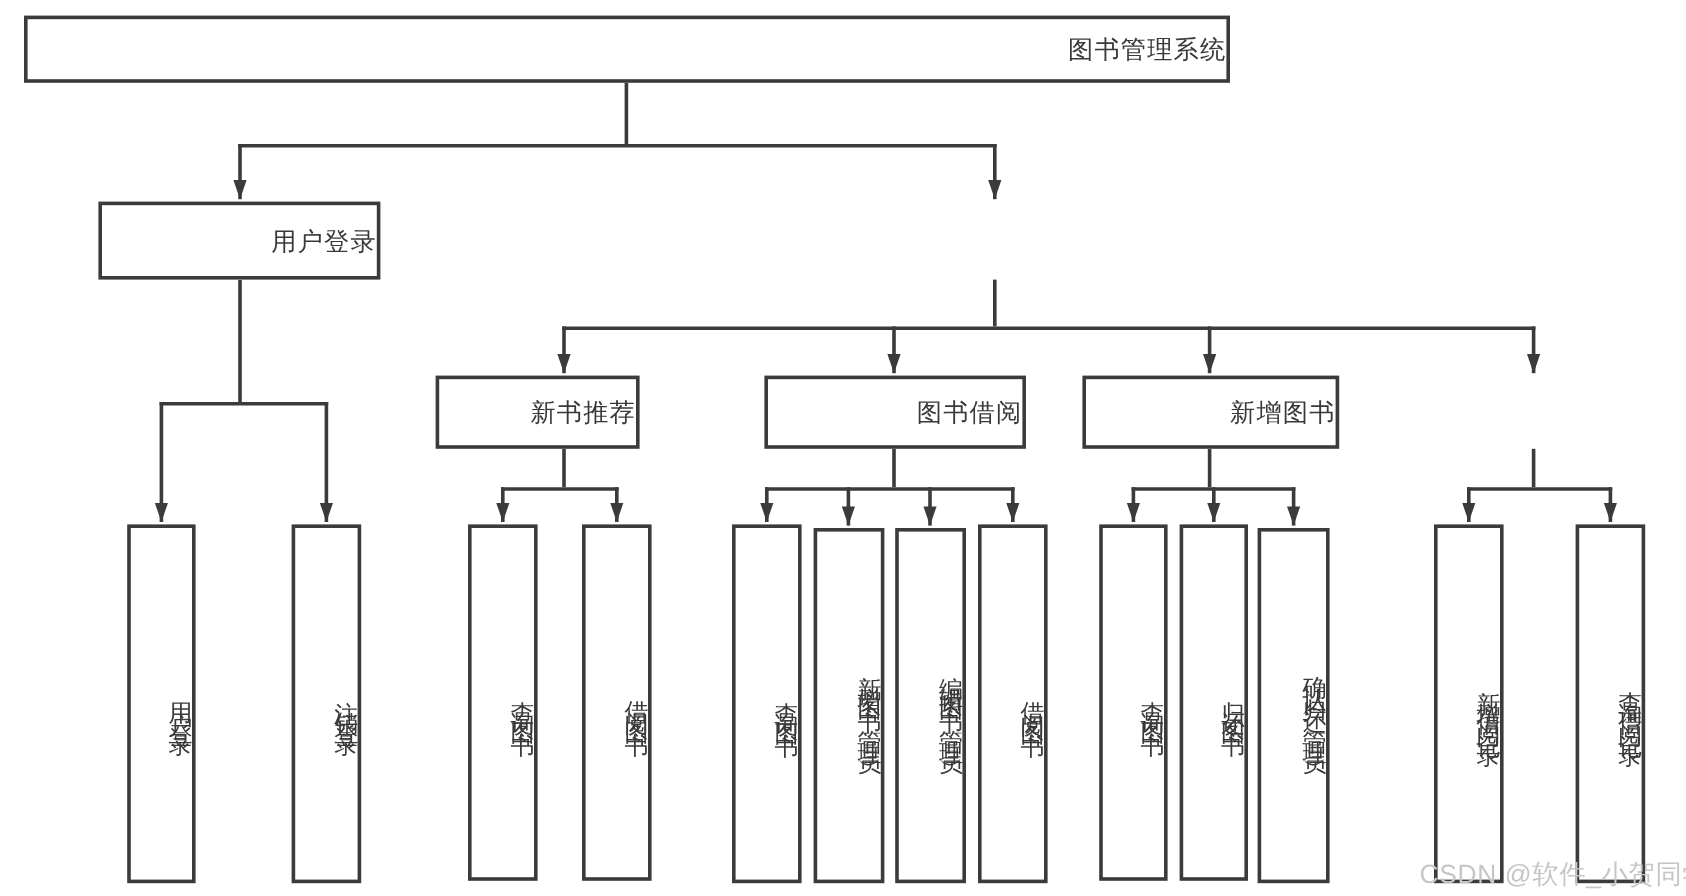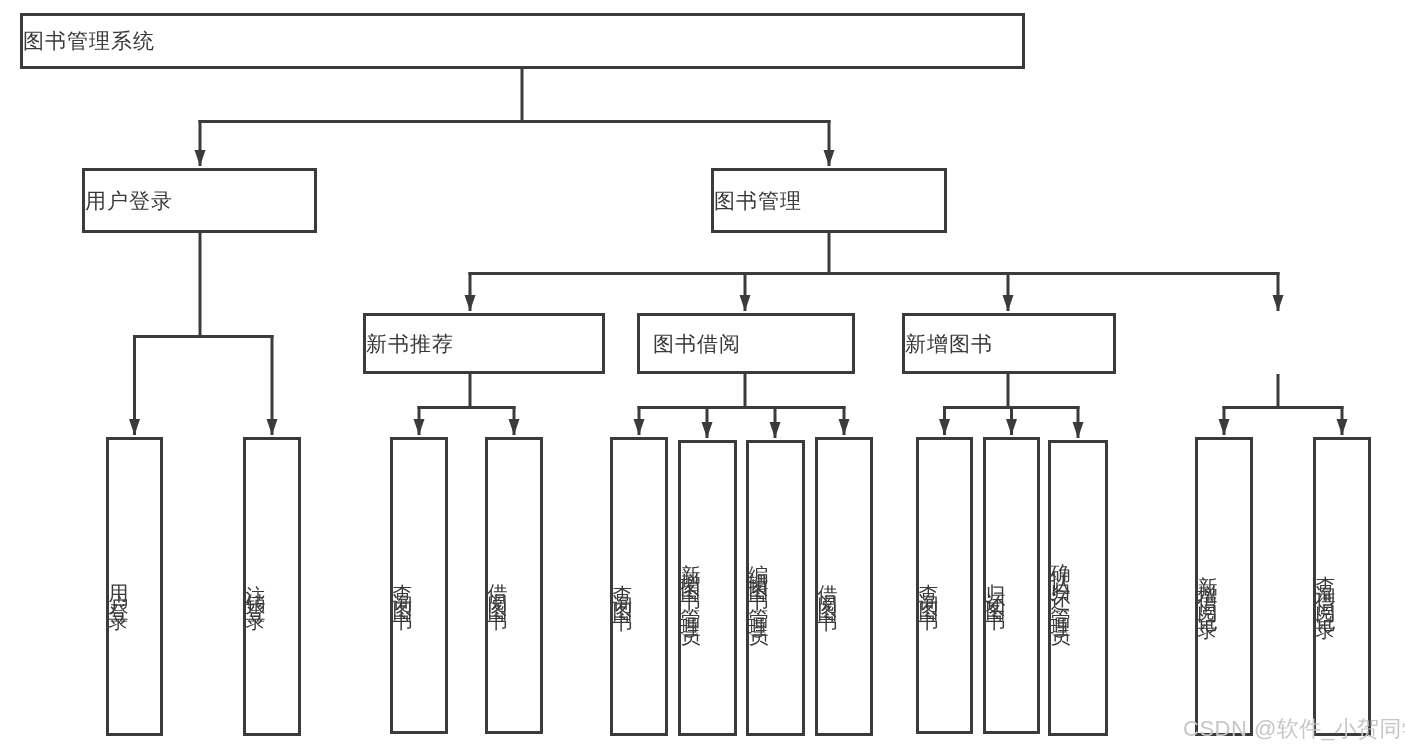--- a/index.html
+++ b/index.html
@@ -22,21 +22,21 @@
     height: 747px;
     z-index: 1;
   }
   .node {
     position: absolute;
     box-sizing: border-box;
     border: 3px solid #3b3b3d;
     background: #ffffff;
     display: flex;
     align-items: center;
-    justify-content: flex-start;
+    justify-content: flex-end;
     z-index: 2;
     color: #39393b;
   }
   .node .hlabel {
     font-size: 21px;
     letter-spacing: 1px;
     white-space: nowrap;
     color: #39393b;
   }
   .leaf .vlabel {
@@ -45,21 +45,21 @@
     font-size: 20px;
     line-height: 1;
     letter-spacing: 9px;
     color: #39393b;
     white-space: nowrap;
   }
   
   .n-root          { left: 20px;   top: 13px;  width: 1005px; height: 56px; }
   .n-user-login    { left: 82px;   top: 168px; width: 235px;  height: 65px; }
   .n-book-mgmt     { left: 711px;  top: 168px; width: 236px;  height: 65px; }
-  .n-new-book      { left: 363px;  top: 313px; width: 242px;  height: 61px; }
+  .n-new-book      { left: 363px;  top: 313px; width: 170px;  height: 61px; }
   .n-book-borrow   { left: 637px;  top: 313px; width: 218px;  height: 61px; padding-left: 13px; }
   .n-current       { left: 902px;  top: 313px; width: 214px;  height: 61px; }
   .n-records       { left: 1172px; top: 313px; width: 213px;  height: 61px; }
   .n-a1 { left: 106px;  top: 437px; width: 57px; height: 299px; }
   .n-a2 { left: 243px;  top: 437px; width: 58px; height: 299px; }
   .n-b1 { left: 390px;  top: 437px; width: 58px; height: 297px; }
   .n-b2 { left: 485px;  top: 437px; width: 58px; height: 297px; }
   .n-c1 { left: 610px;  top: 437px; width: 58px; height: 299px; }
   .n-c2 { left: 678px;  top: 440px; width: 59px; height: 296px; }
   .n-c3 { left: 746px;  top: 440px; width: 59px; height: 296px; }
@@ -135,23 +135,20 @@
     </g>
   </svg>
 
   <div class="node n-root">
     <span class="hlabel">图书管理系统</span>
   </div>
 
   <div class="node n-user-login">
     <span class="hlabel">用户登录</span>
   </div>
-  <div class="node n-book-mgmt">
-    <span class="hlabel">图书管理</span>
-  </div>
 
   <div class="node n-new-book">
     <span class="hlabel">新书推荐</span>
   </div>
   <div class="node n-book-borrow">
     <span class="hlabel">图书借阅</span>
   </div>
   <div class="node n-current">
     <span class="hlabel">新增图书</span>
   </div>

